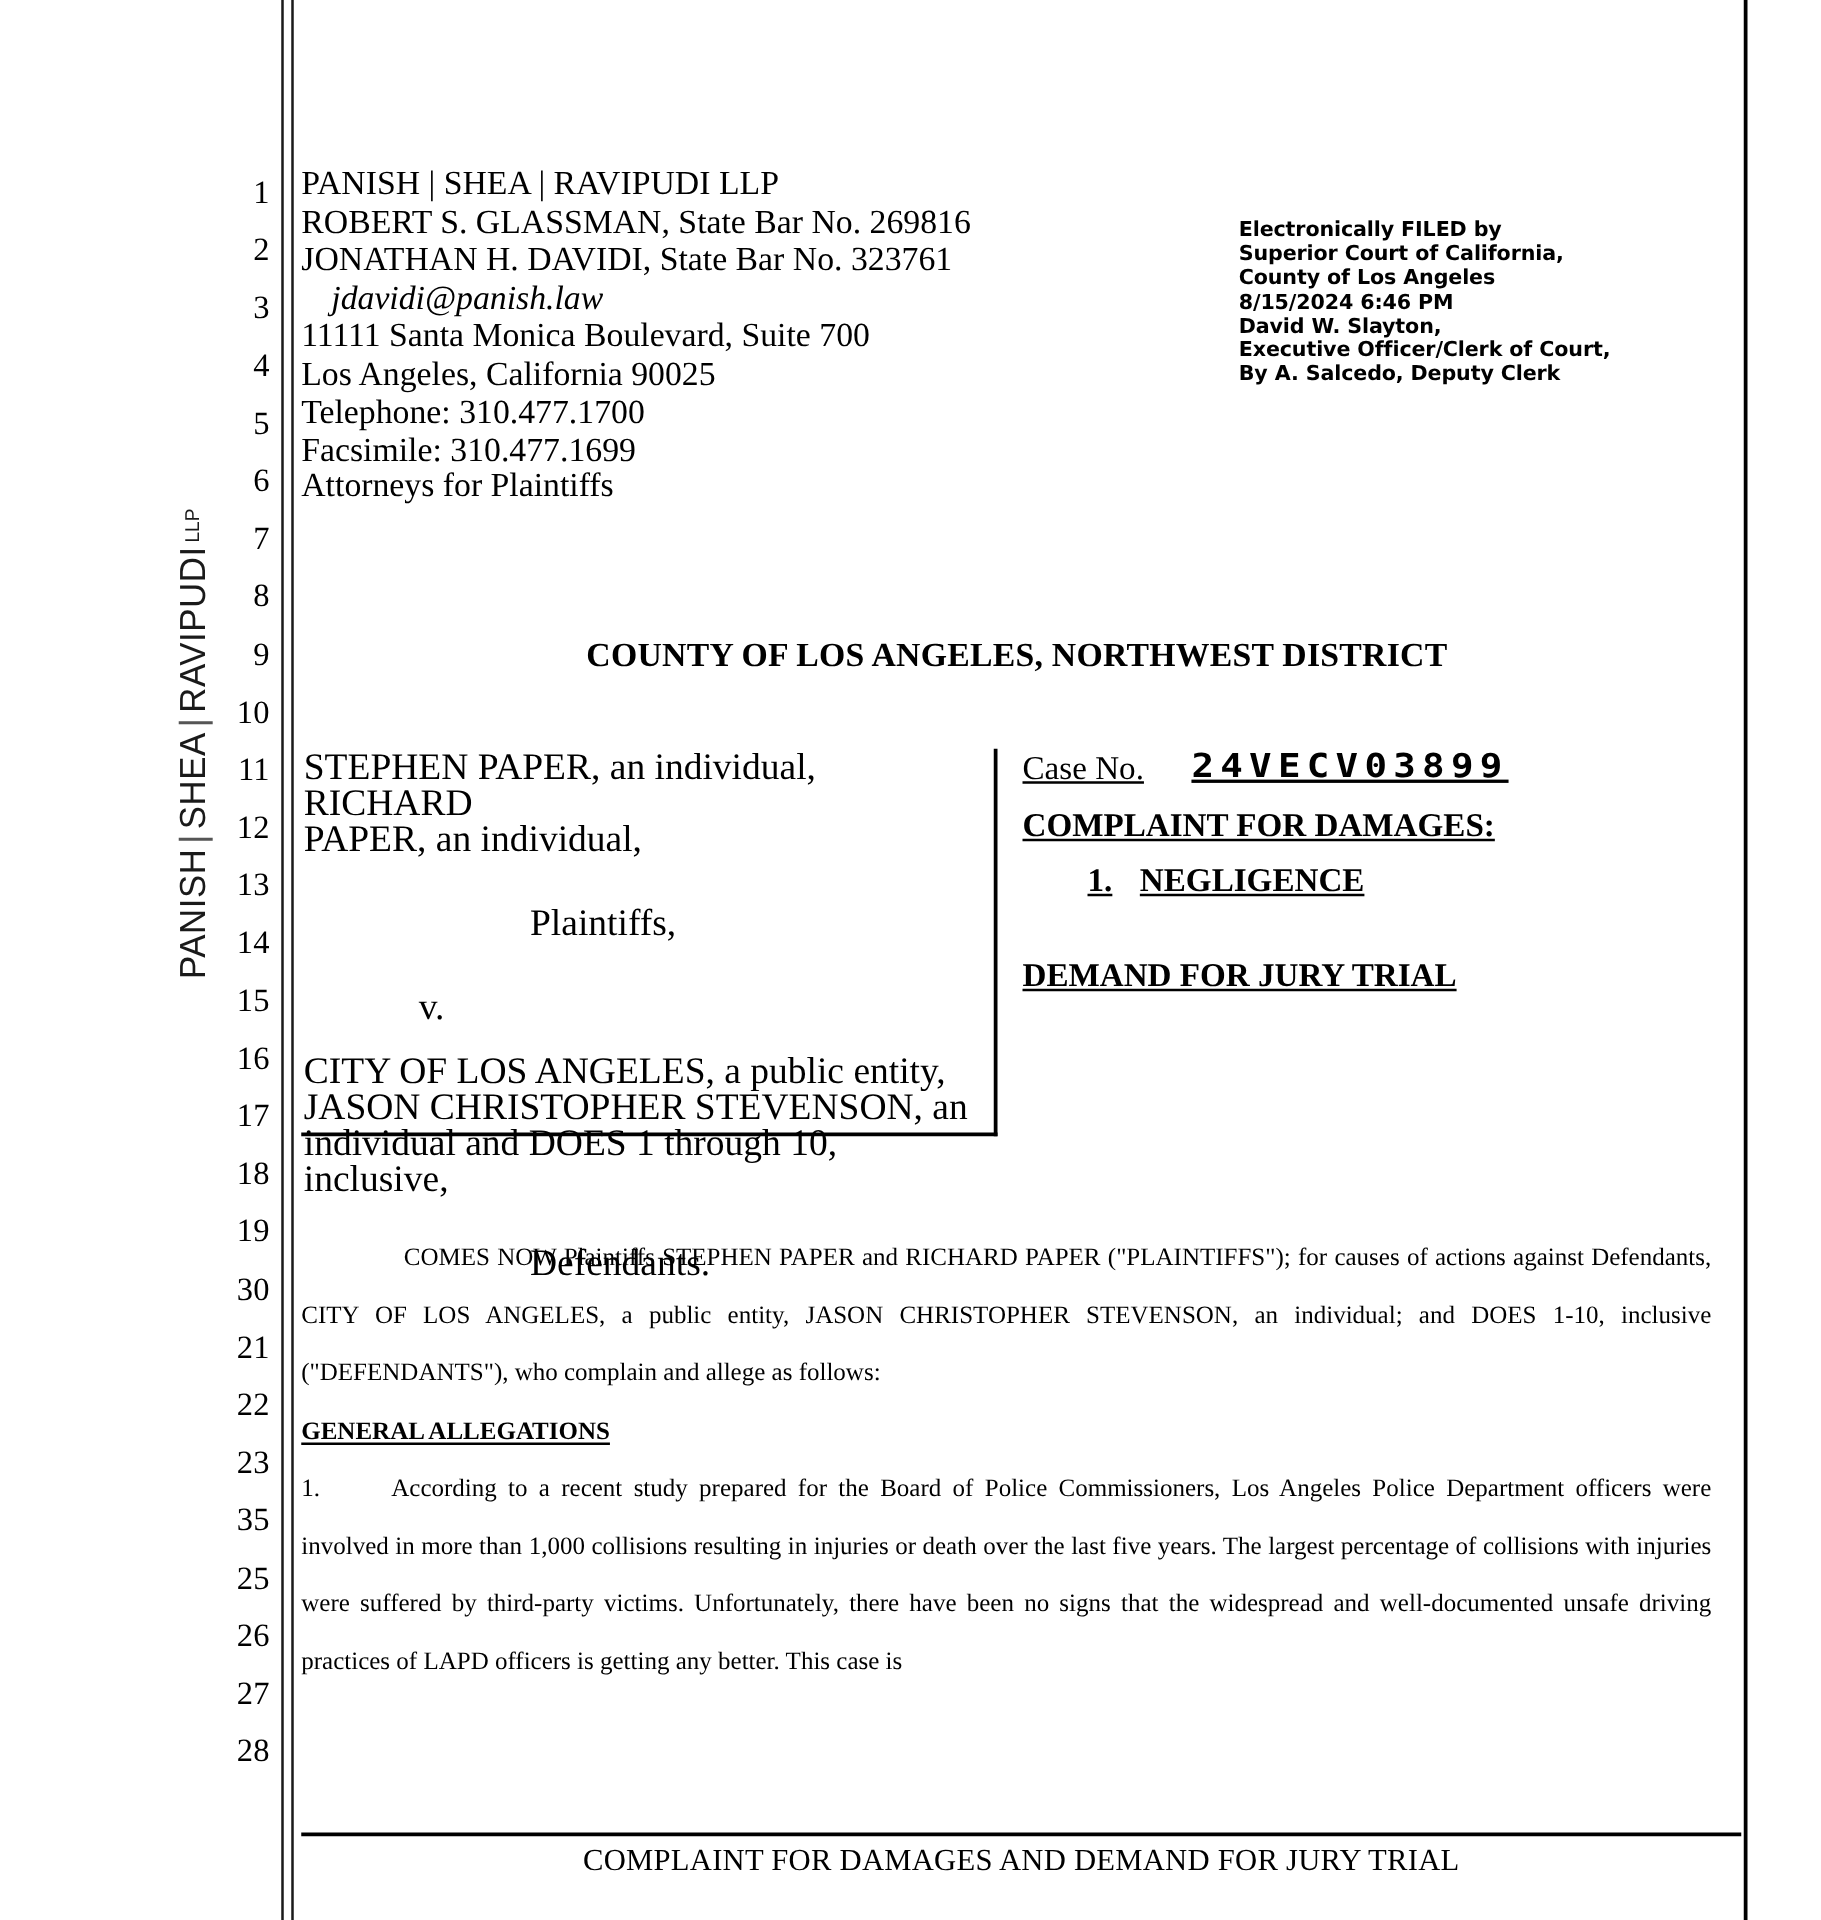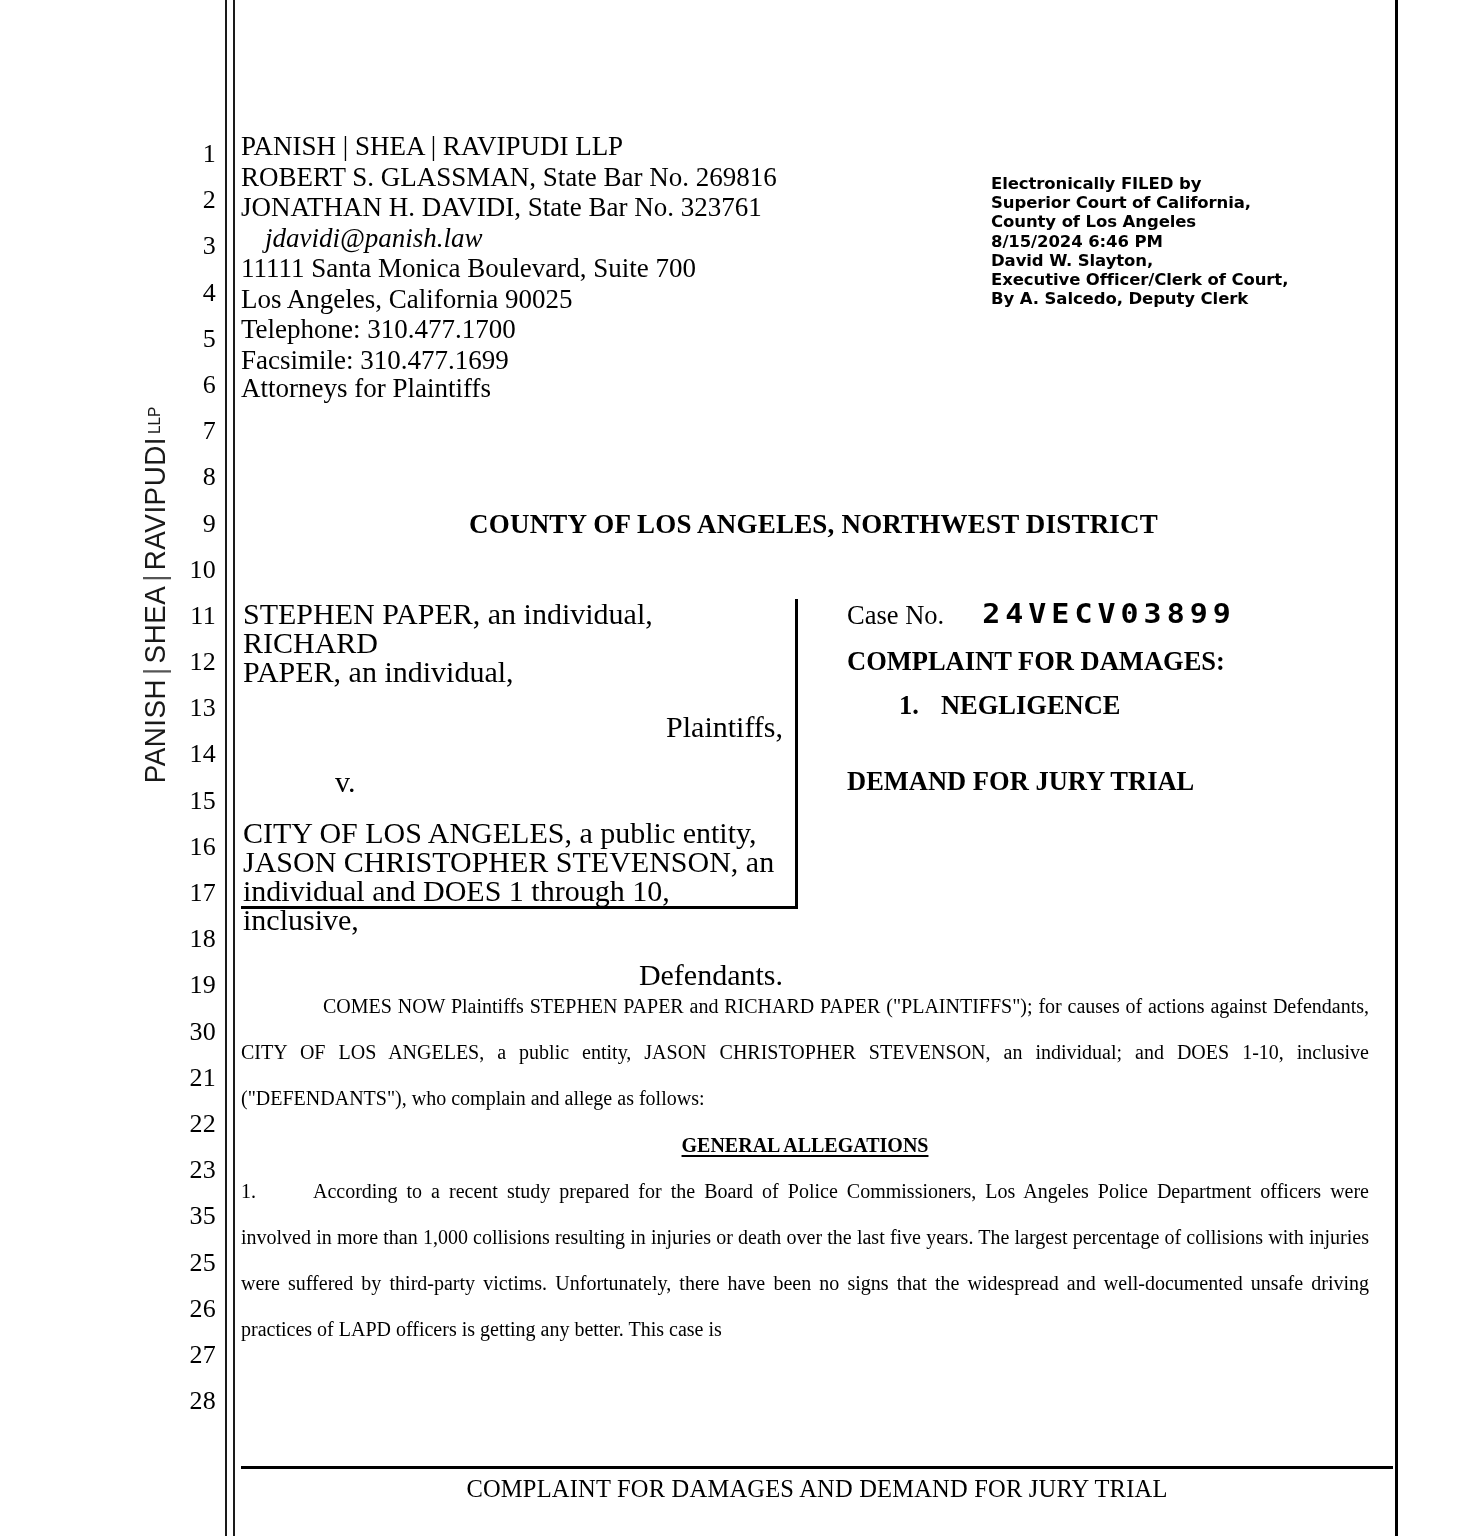--- a/index.html
+++ b/index.html
@@ -166,37 +166,38 @@
     border-right: 3px solid #000;
     border-bottom: 3px solid #000;
     padding: 0 8px 0 2px;
     font-size: 30px;
     line-height: 29px;
   }
   .caption-left .party {
     margin: 0;
   }
   .caption-left .role {
-    text-align: right;
+    text-align: left;
     padding-left: 165px;
-    margin: 4px;
+    margin: 16px;
   }
   .caption-left .vee {
     padding-left: 92px;
     margin: 0;
   }
   .sp-md { height: 22px; }
 
   .caption-right {
     position: absolute;
-    left: 606px;
+    left: 577px;
     top: 0;
     width: 568px;
     font-size: 26.5px;
     line-height: 30px;
+    text-decoration: underline;
   }
   .caption-right .caseno-row {
     display: flex;
     align-items: baseline;
     white-space: nowrap;
   }
   .caption-right .caseno-label { }
   .caption-right .caseno-value {
     font-family: "DejaVu Sans Mono", "Liberation Mono", monospace;
     font-size: 30px;
@@ -232,21 +233,21 @@
     text-align: justify;
     text-justify: inter-word;
   }
   .body-text p {
     margin: 0;
   }
   .body-text p.indent {
     text-indent: 82px;
   }
   .section-head {
-    text-align: center;
+    text-align: left;
     font-weight: bold;
     text-decoration: underline;
     text-underline-offset: 3px;
     margin: 0;
   }
   .para-num {
     display: inline-block;
     width: 72px;
   }
 

